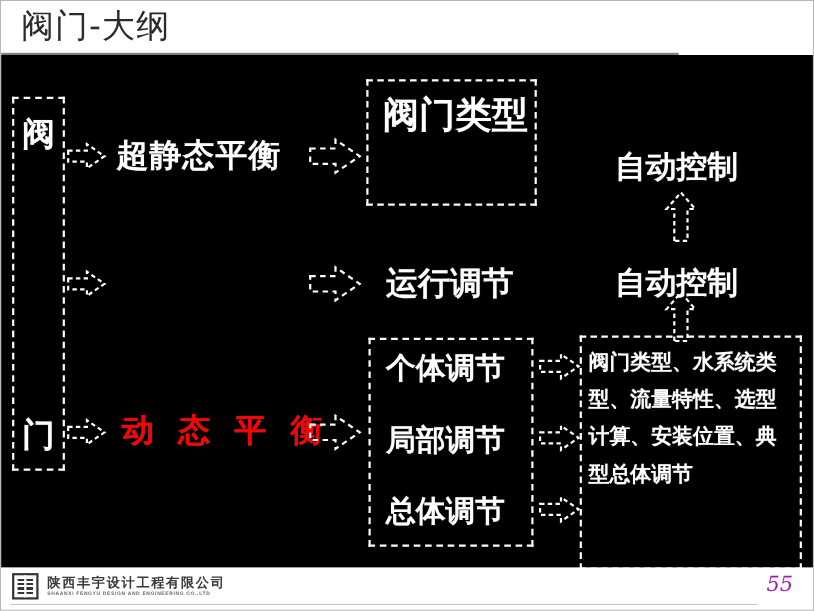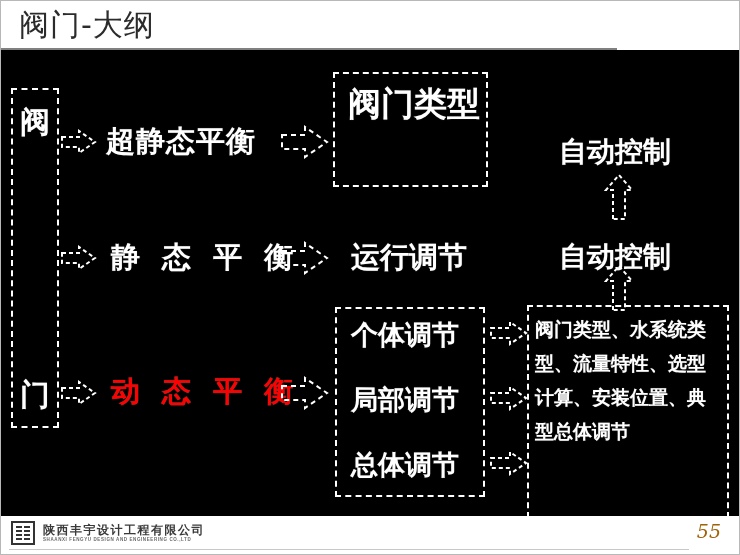--- a/index.html
+++ b/index.html
@@ -128,21 +128,21 @@
     color: #6a6a6a;
     letter-spacing: 0.6px;
     white-space: nowrap;
     font-family: "Liberation Sans", sans-serif;
   }
   .page-num {
     position: absolute;
     right: 18px; top: 519px;
     font-size: 19px;
     font-style: italic;
-    color: #a16207;
+    color: #a21caf;
     font-family: "DejaVu Serif", "Liberation Serif", serif;
   }
 </style>
 </head>
 <body>
 
 <div class="slide">
 
   <div class="title-bar">
     <div class="title-text">阀门-大纲</div>
@@ -167,21 +167,20 @@
     </div>
 
     <div class="dbox" style="left:332px; top:22px; width:155px; height:115px;"></div>
     <div class="cn" style="left:347px; top:32px; font-size:33px;">阀门类型</div>
 
     <div class="arrow" style="left:58px; top:193px;">
       <svg width="40" height="30" viewBox="0 0 40 30">
         <path d="M3 10 L20 10 L20 4 L36 15 L20 26 L20 20 L3 20 Z" fill="none" stroke="#ffffff" stroke-width="2" stroke-dasharray="4,3"></path>
       </svg>
     </div>
-    <div class="cn" style="left:110px; top:188px; font-size:29px; letter-spacing:6px;">静 态 平 衡</div>
     <div class="arrow" style="left:278px; top:189px;">
       <svg width="52" height="38" viewBox="0 0 52 38">
         <path d="M3 12 L26 12 L26 4 L48 19 L26 34 L26 26 L3 26 Z" fill="none" stroke="#ffffff" stroke-width="2" stroke-dasharray="5,4"></path>
       </svg>
     </div>
     <div class="cn" style="left:350px; top:188px; font-size:29px;">运行调节</div>
 
     <div class="arrow" style="left:58px; top:328px;">
       <svg width="40" height="30" viewBox="0 0 40 30">
         <path d="M3 10 L20 10 L20 4 L36 15 L20 26 L20 20 L3 20 Z" fill="none" stroke="#ffffff" stroke-width="2" stroke-dasharray="4,3"></path>

